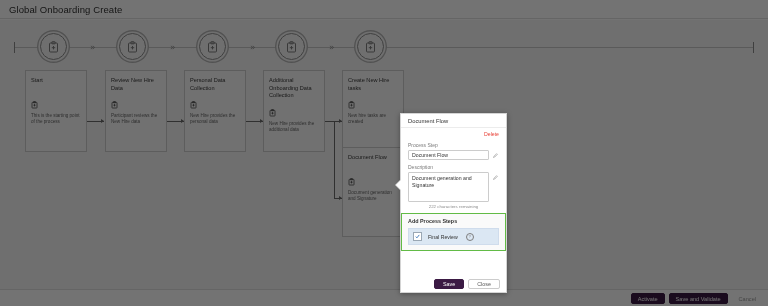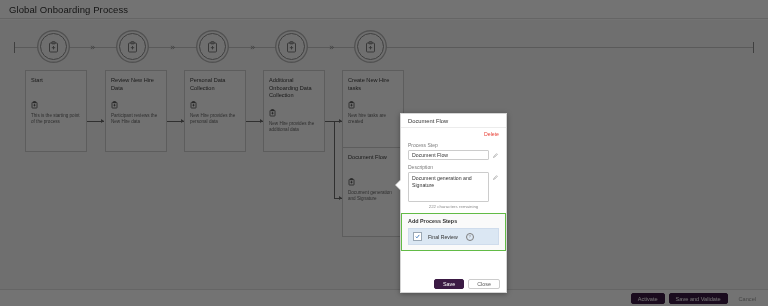--- a/index.html
+++ b/index.html
@@ -141,21 +141,21 @@
   }
   .dbtn-save{background:#3b1a44;color:#ffffff;border:1px solid #3b1a44;}
   .dbtn-close{background:#ffffff;color:#5a5a5a;border:1px solid #cccccc;}
 </style>
 </head>
 <body>
 
 <div id="app">
 
   <div class="page-header">
-    <span class="page-title">Global Onboarding Process</span>
+    <span class="page-title">Global Onboarding Create</span>
   </div>
 
   <div class="canvas">
 
     <div class="timeline">
       <div class="tl-line"></div>
       <div class="tl-cap left"></div>
       <div class="tl-cap right"></div>
 
       <div class="tl-node" style="left:40px">

